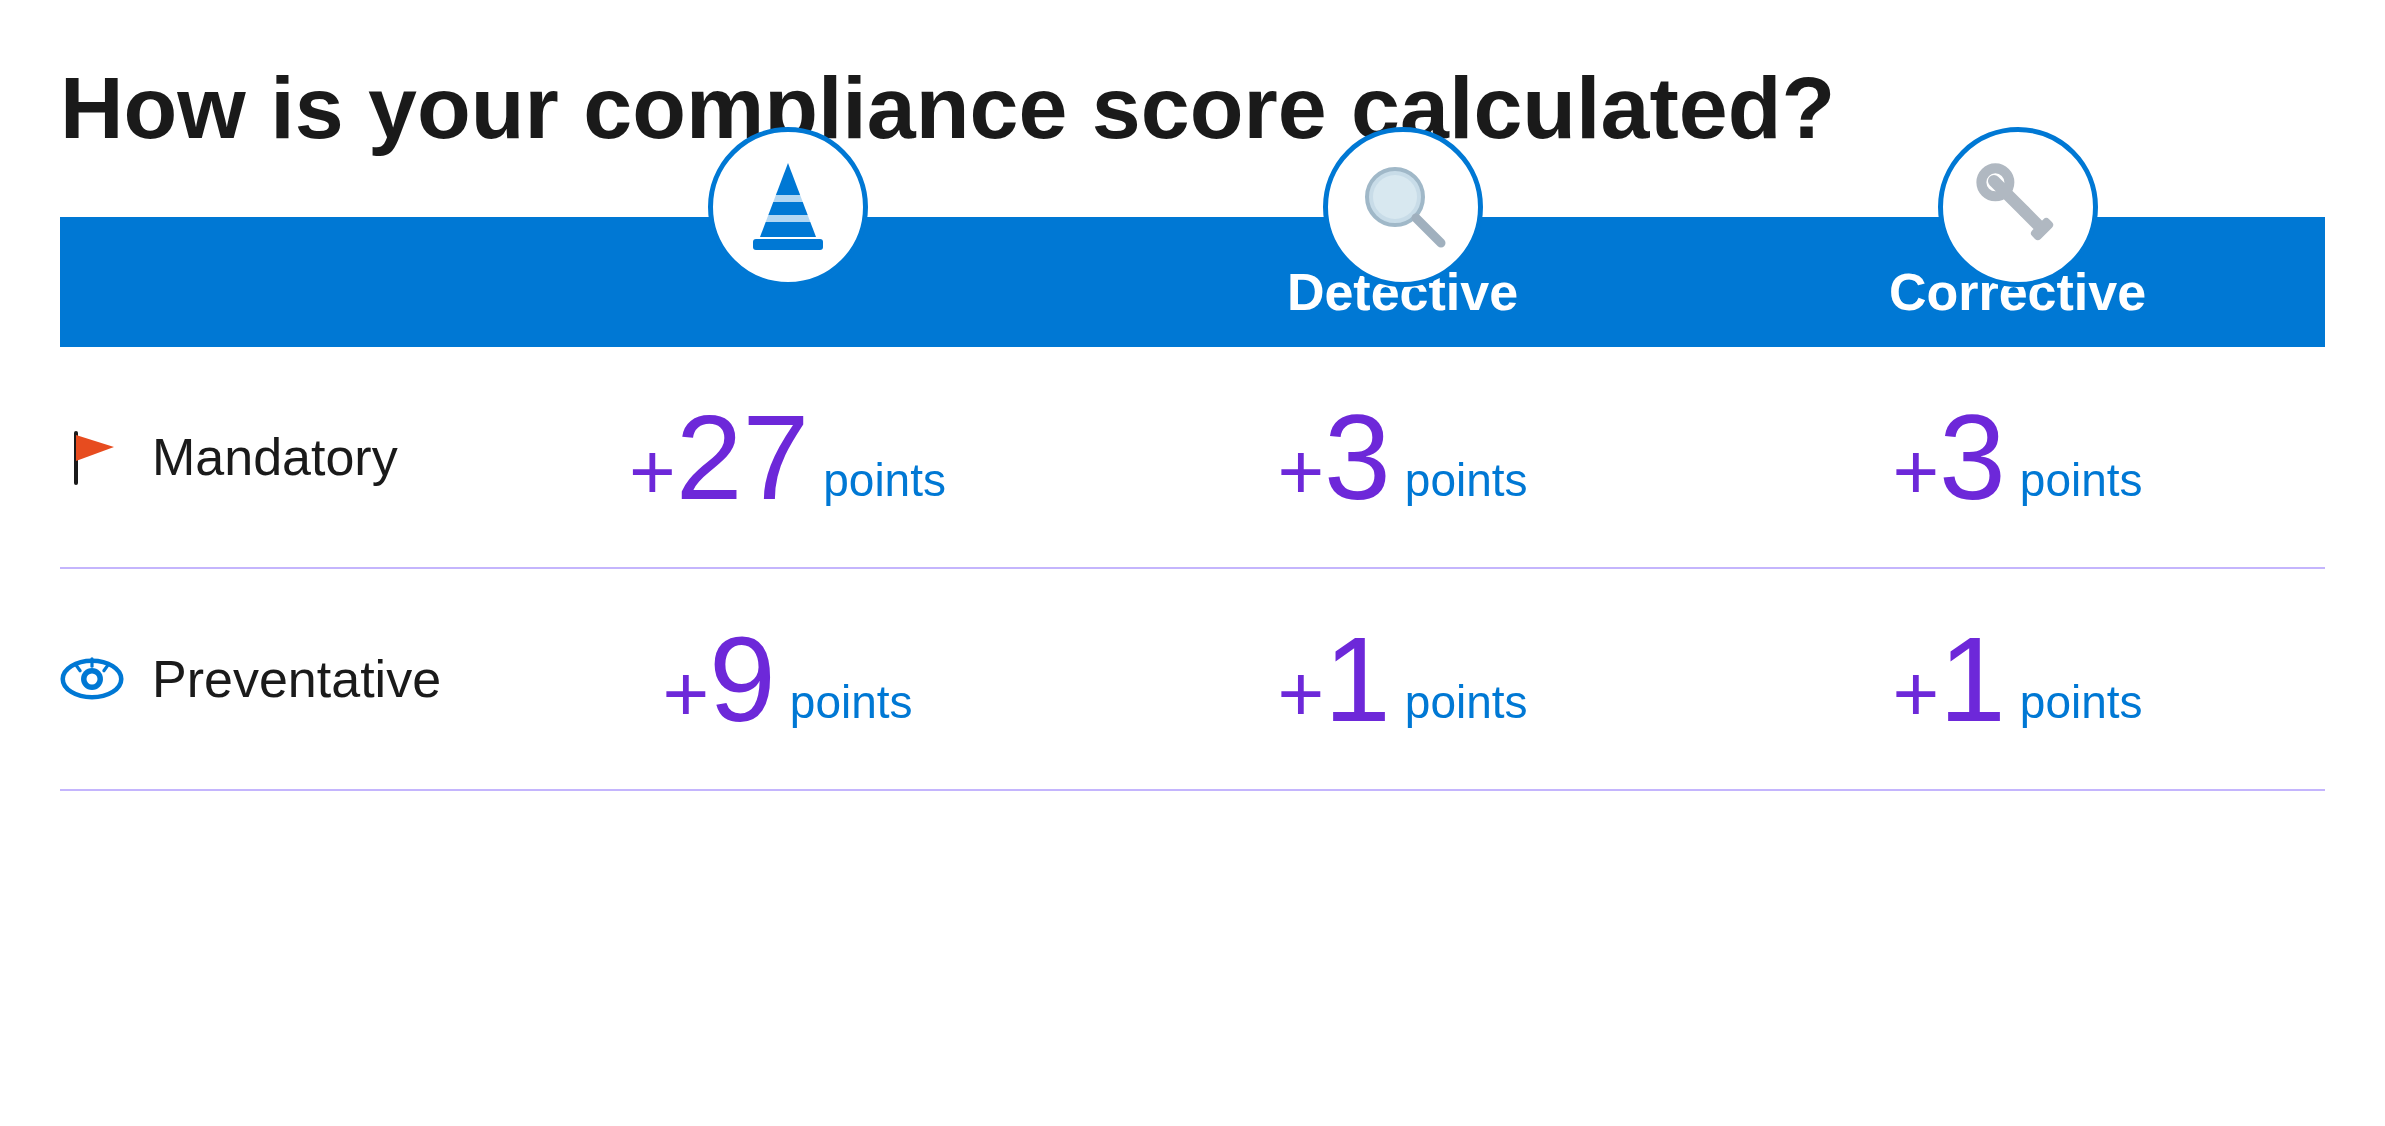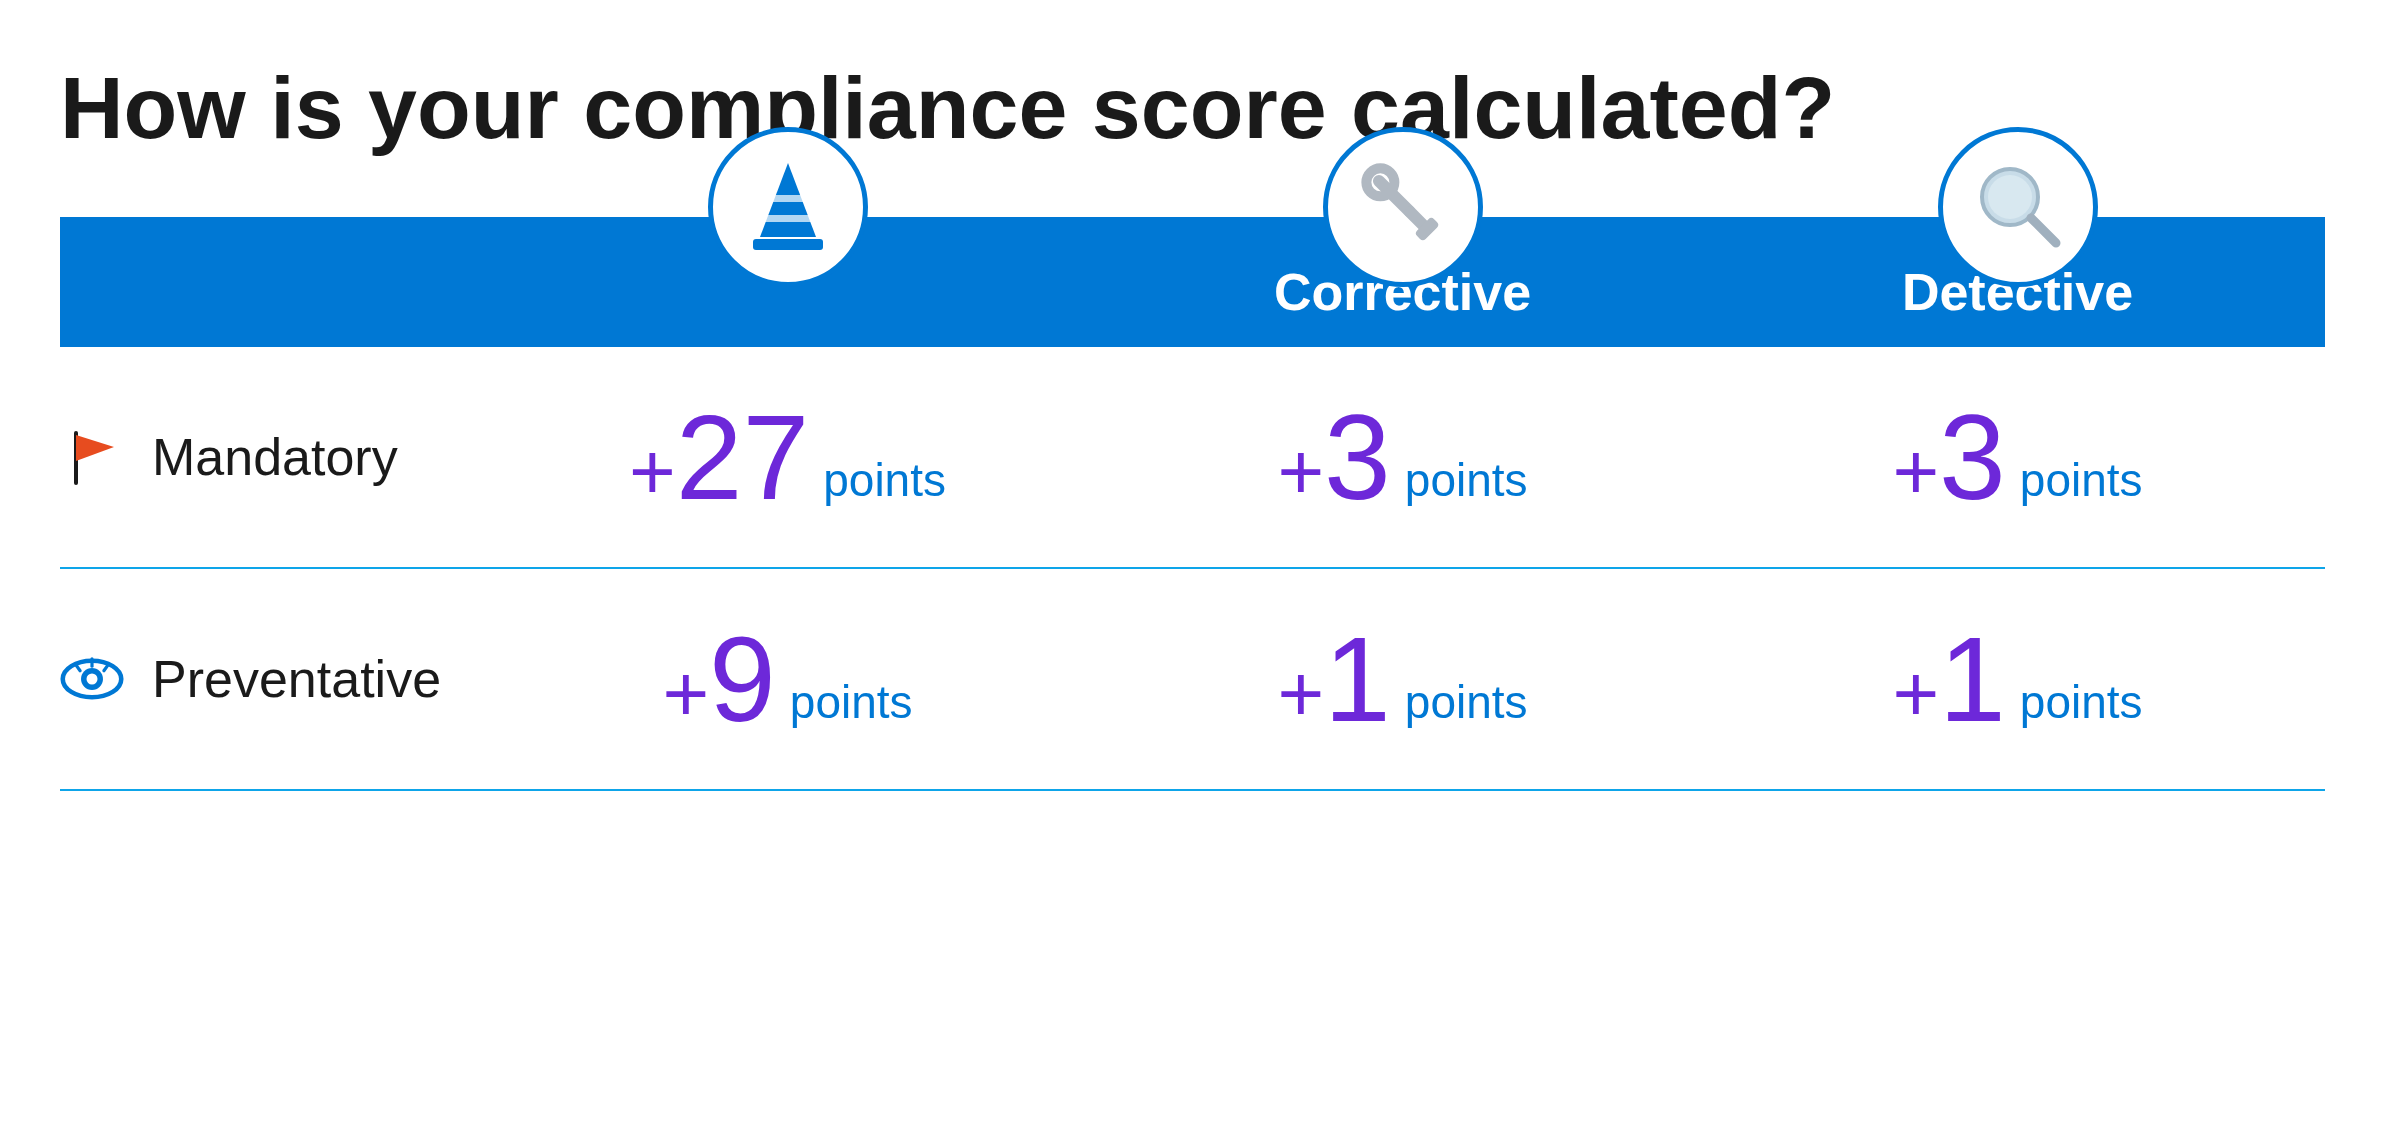--- a/index.html
+++ b/index.html
@@ -77,21 +77,21 @@
     .banner-label {
       font-size: 52px;
       font-weight: 600;
       color: #ffffff;
       margin-top: 20px;
     }
 
     .data-row {
       display: flex;
       align-items: center;
-      border-bottom: 2px solid #0ea5e9;
+      border-bottom: 2px solid #c4b5fd;
       padding: 50px 0 50px 0;
     }
 
     .row-label-col {
       width: 420px;
       display: flex;
       align-items: center;
       gap: 28px;
       flex-shrink: 0;
     }
@@ -201,48 +201,48 @@
               <rect x="15" y="84" width="70" height="11" rx="3" fill="#0078d4"></rect>
               <rect x="30" y="40" width="40" height="7" fill="#ffffff" opacity="0.7"></rect>
               <rect x="24" y="60" width="52" height="7" fill="#ffffff" opacity="0.7"></rect>
             </svg>
           </span>
         </div>
       </div>
 
       <div class="banner-col">
         <div class="banner-icon-wrapper">
+          <span class="magnifier-icon">
+            <svg viewBox="0 0 100 100" xmlns="http://www.w3.org/2000/svg">
+
+              <circle cx="42" cy="42" r="28" fill="#c8dce8" stroke="#a0b8c8" stroke-width="4"></circle>
+              <circle cx="42" cy="42" r="22" fill="#d8e8f0"></circle>
+              <line x1="63" y1="63" x2="88" y2="88" stroke="#a0b0be" stroke-width="9" stroke-linecap="round"></line>
+            </svg>
+          </span>
+        </div>
+        <span class="banner-label">Detective</span>
+      </div>
+
+      <div class="banner-col">
+        <div class="banner-icon-wrapper">
           <span class="wrench-icon">
             <svg viewBox="0 0 100 100" xmlns="http://www.w3.org/2000/svg">
 
               <g transform="rotate(-45, 50, 50)">
                 <rect x="44" y="10" width="12" height="55" rx="6" fill="#b0b8c1"></rect>
                 <circle cx="50" cy="18" r="14" fill="none" stroke="#b0b8c1" stroke-width="10"></circle>
                 <rect x="44" y="55" width="12" height="32" rx="5" fill="#b0b8c1"></rect>
                 <rect x="38" y="78" width="24" height="12" rx="4" fill="#b0b8c1"></rect>
               </g>
             </svg>
           </span>
         </div>
         <span class="banner-label">Corrective</span>
       </div>
-
-      <div class="banner-col">
-        <div class="banner-icon-wrapper">
-          <span class="magnifier-icon">
-            <svg viewBox="0 0 100 100" xmlns="http://www.w3.org/2000/svg">
-
-              <circle cx="42" cy="42" r="28" fill="#c8dce8" stroke="#a0b8c8" stroke-width="4"></circle>
-              <circle cx="42" cy="42" r="22" fill="#d8e8f0"></circle>
-              <line x1="63" y1="63" x2="88" y2="88" stroke="#a0b0be" stroke-width="9" stroke-linecap="round"></line>
-            </svg>
-          </span>
-        </div>
-        <span class="banner-label">Detective</span>
-      </div>
     </div>
 
     <div class="data-row">
       <div class="row-label-col">
         <div class="row-icon">
           <svg class="flag-icon" viewBox="0 0 56 56" xmlns="http://www.w3.org/2000/svg">
 
             <line x1="12" y1="4" x2="12" y2="54" stroke="#1a1a1a" stroke-width="4" stroke-linecap="round"></line>
             <polygon points="12,6 50,18 12,32" fill="#e74c1f"></polygon>
           </svg>

